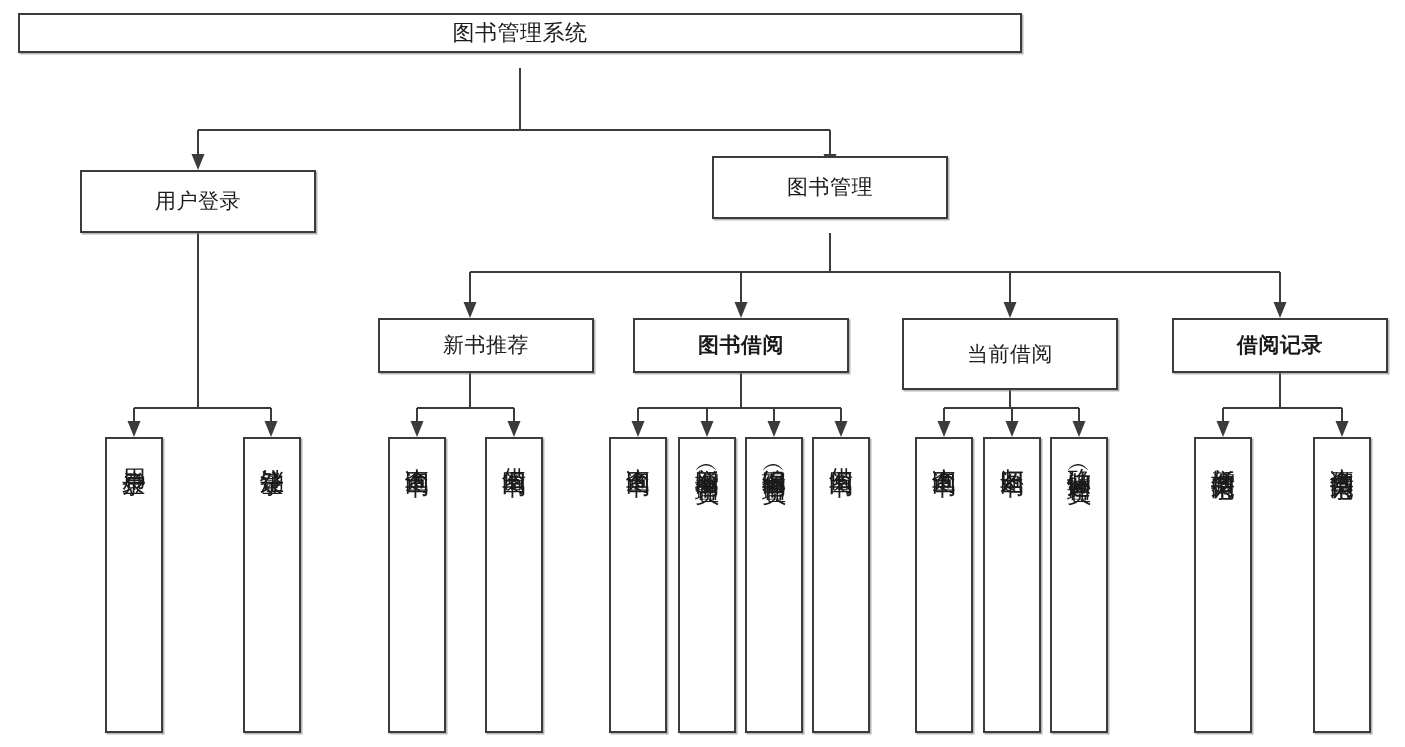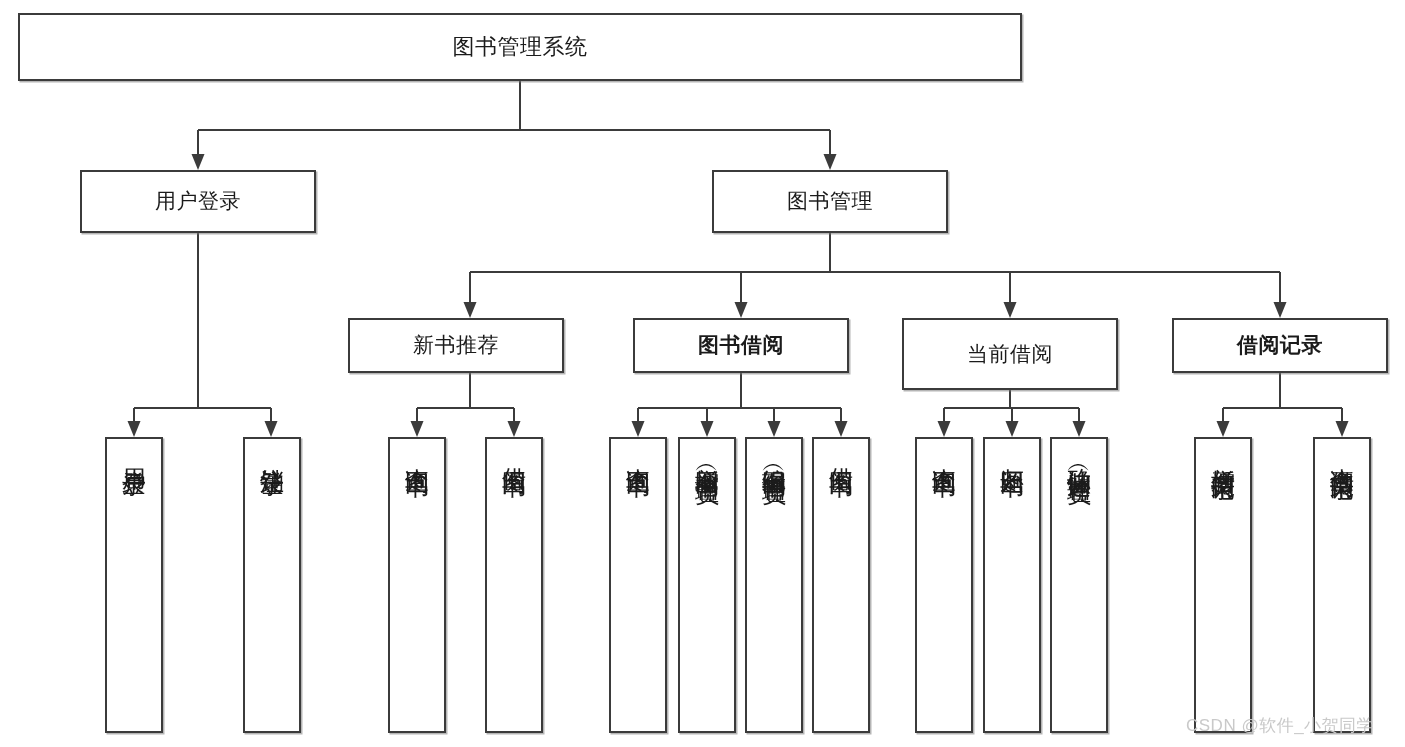--- a/index.html
+++ b/index.html
@@ -172,30 +172,30 @@
           <polygon points="1216.5,421 1229.5,421 1223,437" fill="#3b3b3b"></polygon>
         </g>
         <g>
           <line x1="1342" y1="408" x2="1342" y2="424" stroke="#3b3b3b" stroke-width="2.6" shape-rendering="crispEdges"></line>
           <polygon points="1335.5,421 1348.5,421 1342,437" fill="#3b3b3b"></polygon>
         </g>
       </g>
   </svg>
 
   <div id="node-layer">
-      <div class="node h root" style="left: 18px; top: 13px; width: 1004px; height: 68px; border-color: rgb(59, 59, 59); background: rgb(255, 255, 255); color: rgb(27, 27, 27);">
+      <div class="node h root" style="left: 18px; top: 13px; width: 1004px; height: 40px; border-color: rgb(59, 59, 59); background: rgb(255, 255, 255); color: rgb(27, 27, 27);">
         <span class="label">图书管理系统</span>
       </div>
       <div class="node h" style="left: 80px; top: 170px; width: 236px; height: 63px; border-color: rgb(59, 59, 59); background: rgb(255, 255, 255); color: rgb(27, 27, 27);">
         <span class="label">用户登录</span>
       </div>
-      <div class="node h" style="left: 712px; top: 170px; width: 236px; height: 63px; border-color: rgb(59, 59, 59); background: rgb(255, 255, 255); color: rgb(27, 27, 27);">
+      <div class="node h" style="left: 712px; top: 156px; width: 236px; height: 63px; border-color: rgb(59, 59, 59); background: rgb(255, 255, 255); color: rgb(27, 27, 27);">
         <span class="label">图书管理</span>
       </div>
-      <div class="node h" style="left: 348px; top: 318px; width: 216px; height: 55px; border-color: rgb(59, 59, 59); background: rgb(255, 255, 255); color: rgb(27, 27, 27);">
+      <div class="node h" style="left: 378px; top: 318px; width: 216px; height: 55px; border-color: rgb(59, 59, 59); background: rgb(255, 255, 255); color: rgb(27, 27, 27);">
         <span class="label">新书推荐</span>
       </div>
       <div class="node h" style="left: 633px; top: 318px; width: 216px; height: 55px; border-color: rgb(59, 59, 59); background: rgb(255, 255, 255); color: rgb(27, 27, 27); font-weight: bold;">
         <span class="label">图书借阅</span>
       </div>
       <div class="node h" style="left: 902px; top: 318px; width: 216px; height: 72px; border-color: rgb(59, 59, 59); background: rgb(255, 255, 255); color: rgb(27, 27, 27);">
         <span class="label">当前借阅</span>
       </div>
       <div class="node h" style="left: 1172px; top: 318px; width: 216px; height: 55px; border-color: rgb(59, 59, 59); background: rgb(255, 255, 255); color: rgb(27, 27, 27); font-weight: bold;">
         <span class="label">借阅记录</span>
@@ -234,15 +234,14 @@
         <span class="label">确认归还（管理员）</span>
       </div>
       <div class="node v" style="left: 1194px; top: 437px; width: 58px; height: 296px; border-color: rgb(59, 59, 59); background: rgb(255, 255, 255); color: rgb(27, 27, 27);">
         <span class="label">新增借阅记录</span>
       </div>
       <div class="node v" style="left: 1313px; top: 437px; width: 58px; height: 296px; border-color: rgb(59, 59, 59); background: rgb(255, 255, 255); color: rgb(27, 27, 27);">
         <span class="label">查询借阅记录</span>
       </div>
     </div>
 
-  <div id="watermark">CSDN @软件_小贺同学</div>
 
 </div>
 
 </body></html>

